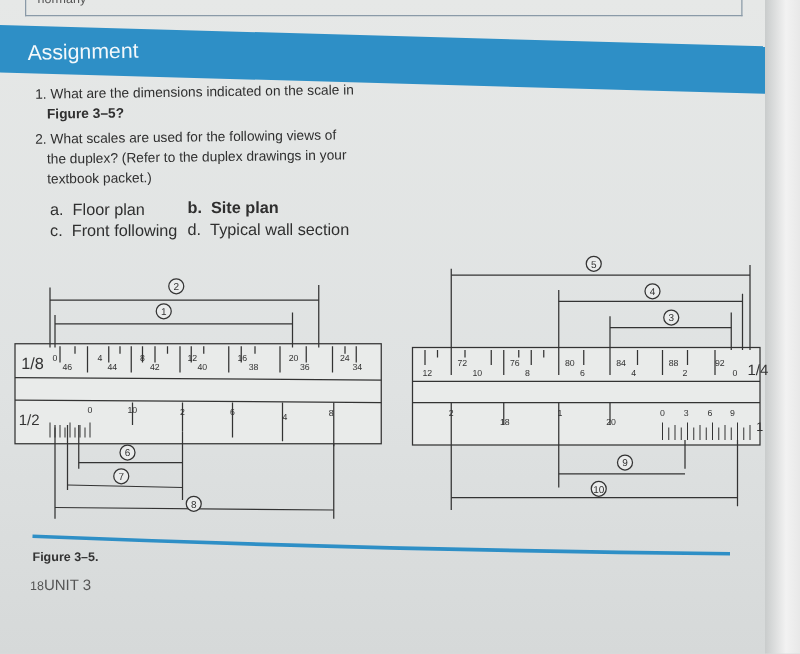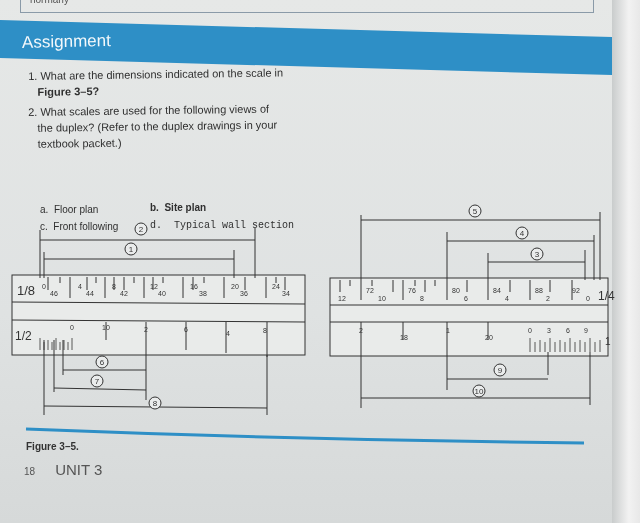--- a/index.html
+++ b/index.html
@@ -5,25 +5,25 @@
   html,body{margin:0;padding:0;}
   body{width:640px;height:523px;overflow:hidden;background:#d9dcdc;font-family:"Liberation Sans",sans-serif;position:relative;}
   .page{position:absolute;left:0;top:0;width:612px;height:523px;background:linear-gradient(180deg,#e6e8e7 0%,#dfe2e2 60%,#d6d9d9 100%);}
   .gutter{position:absolute;right:0;top:0;width:28px;height:523px;background:linear-gradient(90deg,#c9cccc,#f2f2f2 60%,#e8e8e8);}
   .topbox{position:absolute;left:20px;top:-10px;width:572px;height:22px;border:1px solid #8a9aa8;border-top:none;}
   .topbox-text{position:absolute;left:30px;top:-6px;font-size:10px;color:#555;}
   .banner{position:absolute;left:0;top:20px;width:612px;height:38px;background:#2e8fc6;transform:skewY(1.6deg);transform-origin:left top;}
   .banner-title{position:absolute;left:22px;top:32px;color:#f3f8fb;font-size:17px;transform:rotate(-1.2deg);}
   .q{position:absolute;font-size:11px;color:#2f2f2f;line-height:16px;transform:rotate(-0.8deg);transform-origin:left top;}
   .q b{font-weight:bold;}
-  .sub{position:absolute;font-size:10px;color:#2f2f2f;margin-top:44px;}
+  .sub{position:absolute;font-size:13px;color:#2f2f2f;}
   svg{position:absolute;left:0;top:0;}
   .caption{position:absolute;left:26px;top:441px;font-size:10px;font-weight:bold;color:#333;}
   .folio{position:absolute;left:24px;top:461px;font-size:10px;color:#555;}
-  .folio span{margin-left:20px;font-size:15px;}
+  .folio span{margin-left:0;font-size:12px;}
 </style>
 </head>
 <body>
 
 <div class="page"></div>
 <div class="gutter"></div>
 <div class="topbox"></div>
 <div class="topbox-text">normany</div>
 
 <div class="banner"></div>
@@ -37,21 +37,21 @@
 <div class="q" style="left:28px;top:104px;">
   <span>2.</span>
   <span>What scales are used for the following views of</span><br>
   &nbsp;&nbsp;&nbsp;<span>the duplex? (Refer to the duplex drawings in your</span><br>
   &nbsp;&nbsp;&nbsp;<span>textbook packet.)</span>
 </div>
 
 <div class="sub" style="left:40px;top:160px;"><span>a.</span>&nbsp;&nbsp;<span>Floor plan</span></div>
 <div class="sub" style="left:150px;top:158px;font-weight:bold;"><span>b.</span>&nbsp;&nbsp;<span>Site plan</span></div>
 <div class="sub" style="left:40px;top:177px;"><span>c.</span>&nbsp;&nbsp;<span>Front following</span></div>
-<div class="sub" style="left:150px;top:176px;font-family:Liberation Mono, monospace;"><span>d.</span>&nbsp;&nbsp;<span>Typical wall section</span></div>
+<div class="sub" style="left:150px;top:176px;"><span>d.</span>&nbsp;&nbsp;<span>Typical wall section</span></div>
 
 <svg width="640" height="523" viewBox="0 0 640 523" font-family="Liberation Sans, sans-serif">
   <g stroke="#333" stroke-width="1" fill="none">
 
     <rect x="12" y="275" width="293" height="80" fill="#e9ebea"></rect>
     <line x1="12" y1="302" x2="305" y2="304"></line>
     <line x1="12" y1="320" x2="305" y2="322"></line>
 
     <rect x="330" y="278" width="278" height="78" fill="#e9ebea"></rect>
     <line x1="330" y1="305" x2="608" y2="305"></line>

